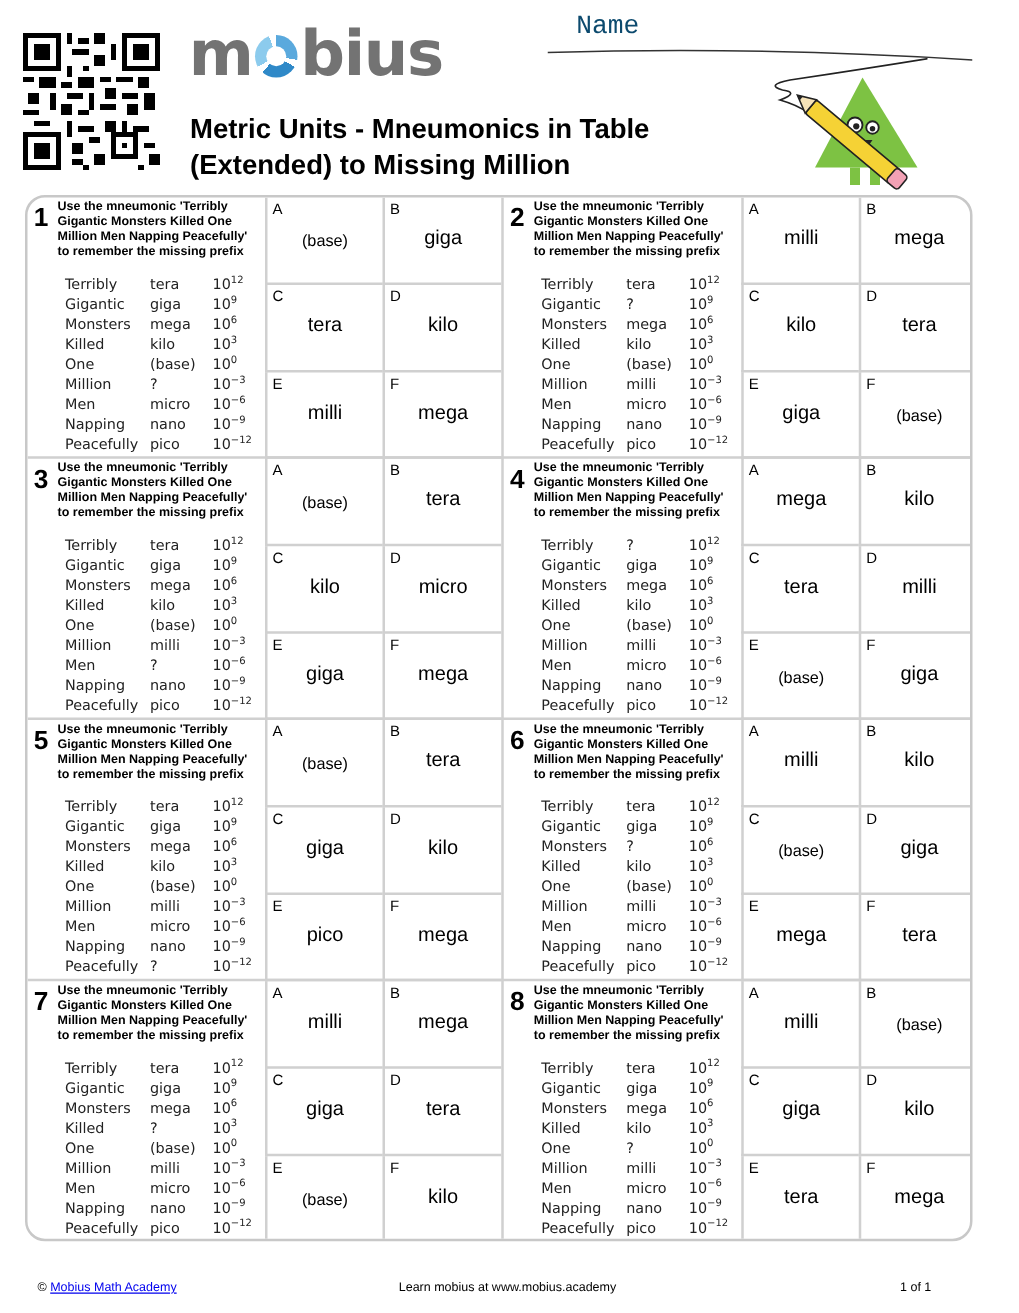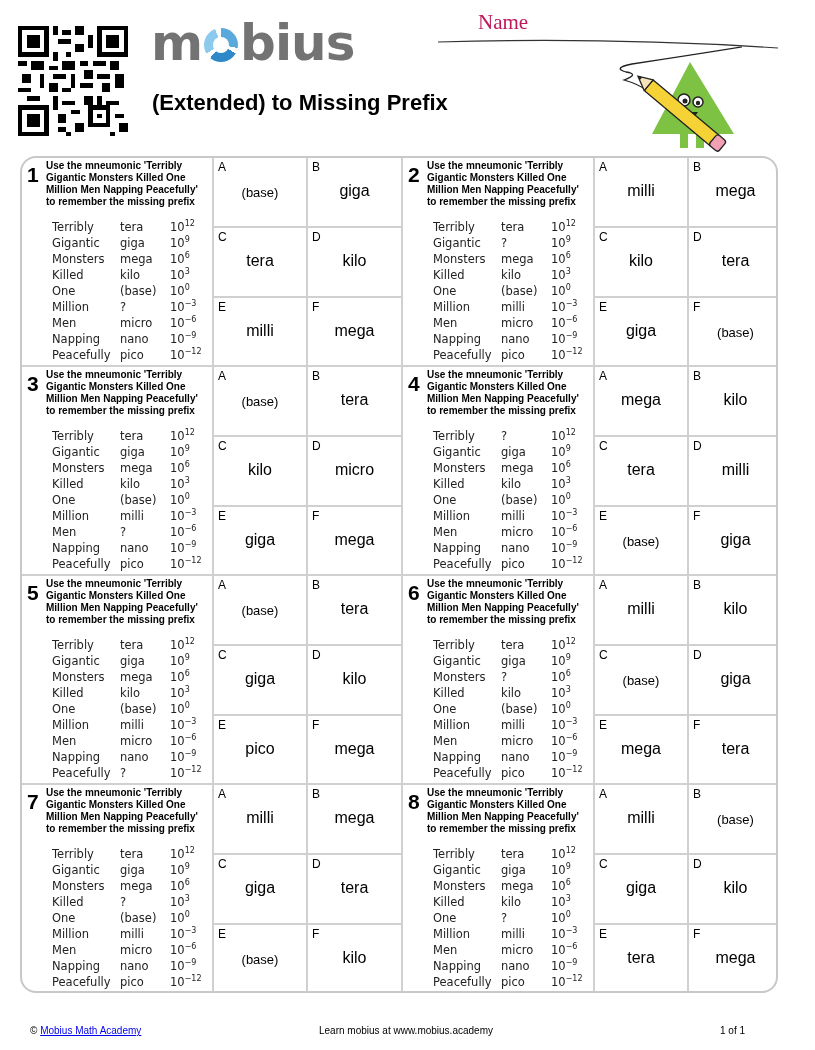--- a/index.html
+++ b/index.html
@@ -4,21 +4,21 @@
 <style>
   html, body { margin: 0; padding: 0; background: #ffffff; }
   body { width: 815px; height: 1050px; position: relative; font-family: "Liberation Sans", sans-serif; color: #000; overflow: hidden; }
 
   .qr { position: absolute; left: 17px; top: 26px; width: 112px; height: 110px; }
   .logo { position: absolute; left: 151px; top: 18px; font-family: "DejaVu Sans", sans-serif; font-weight: bold; font-size: 50px; letter-spacing: -1px; color: #737373; line-height: 1; }
   .logo .o { display: inline-block; width: 34px; height: 34px; border-radius: 50%; background: conic-gradient(#5aa9dd 0 100deg, #fff 100deg 120deg, #2f89c8 120deg 220deg, #fff 220deg 240deg, #8ccbed 240deg 340deg, #fff 340deg 360deg); vertical-align: -2px; margin: 0 2px; position: relative; }
   .logo .o::after { content: ""; position: absolute; left: 9px; top: 9px; width: 16px; height: 16px; border-radius: 50%; background: #fff; }
   .title { position: absolute; left: 152px; top: 88px; font-weight: bold; font-size: 22px; line-height: 29px; }
 
-  .name-label { position: absolute; left: 478px; top: 10px; font-size: 21px; color: #be185d; font-family: Liberation Serif, serif; }
+  .name-label { position: absolute; left: 461px; top: 10px; font-size: 21px; color: #0c4a6e; font-family: Liberation Mono, monospace; }
   .name-line { position: absolute; left: 438px; top: 38px; width: 340px; height: 14px; }
   .mascot { position: absolute; left: 612px; top: 44px; width: 130px; height: 112px; }
 
   .sheet { position: absolute; left: 20px; top: 156px; width: 758px; height: 837px; border: 2px solid #c8c8c8; border-radius: 16px; box-sizing: border-box; overflow: hidden; }
   .problem { position: absolute; width: 379px; height: 209px; box-sizing: border-box; }
   .problem .left { position: absolute; left: 0; top: 0; width: 190px; height: 209px; }
   .problem .num { position: absolute; left: 5px; top: 5px; font-weight: bold; font-size: 21px; }
   .problem .instr { position: absolute; left: 24px; top: 2px; width: 164px; font-size: 10px; line-height: 12px; text-align: left; font-weight: bold; }
   .tbl { position: absolute; left: 30px; top: 61px; font-family: "DejaVu Sans", sans-serif; font-size: 11.5px; color: #222; }
   .tbl .row { height: 16px; line-height: 16px; position: relative; width: 150px; }
@@ -96,21 +96,22 @@
     <rect x="22" y="20" width="2" height="1"></rect>
       <rect x="23" y="22" width="2" height="2"></rect>
       <rect x="21" y="24" width="1" height="1"></rect>
       <rect x="11" y="24" width="1" height="1"></rect>
   </g>
 </svg>
 
 <div class="logo"><span>m</span><span class="o"></span><span>bius</span></div>
 
 <div class="title">
-  <div>(Extended) to Missing Prefix</div>
+  <div>Metric Units - Mneumonics in Table</div>
+  <div>(Extended) to Missing Million</div>
 </div>
 
 <div class="name-label">Name</div>
 <svg class="name-line" viewBox="0 0 340 14">
   <path d="M0 4 Q170 -1 340 10" stroke="#333" stroke-width="1.2" fill="none"></path>
 </svg>
 
 <svg class="mascot" viewBox="0 0 130 112">
   <path d="M160 -2 Q100 8 20 20 Q0 24 14 28 Q28 30 12 36 Q26 40 34 46" stroke="#222" stroke-width="1.3" fill="none"></path>
   <polygon points="78,18 122,90 40,90" fill="#7dc243"></polygon>

